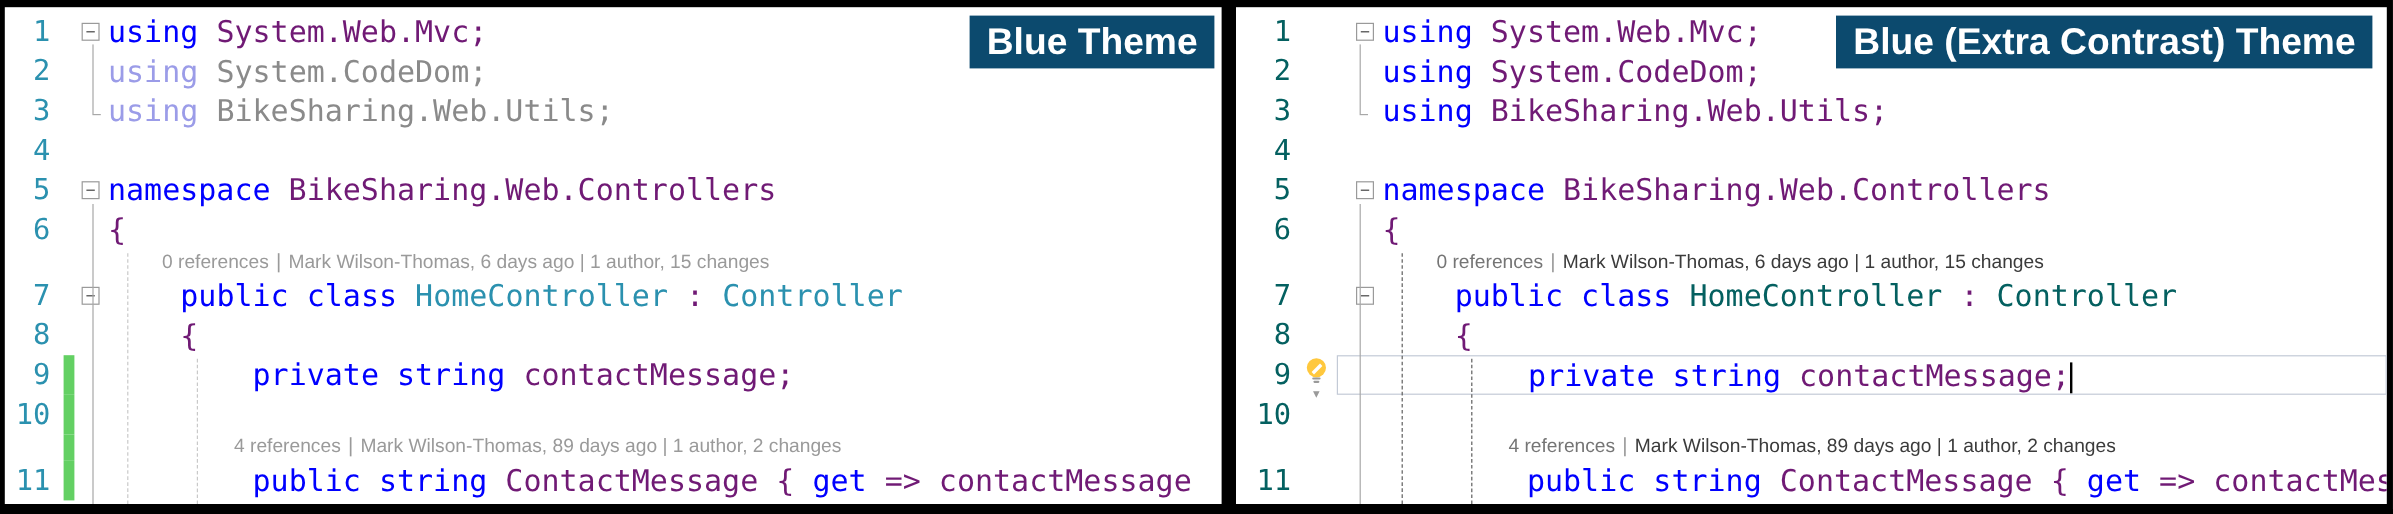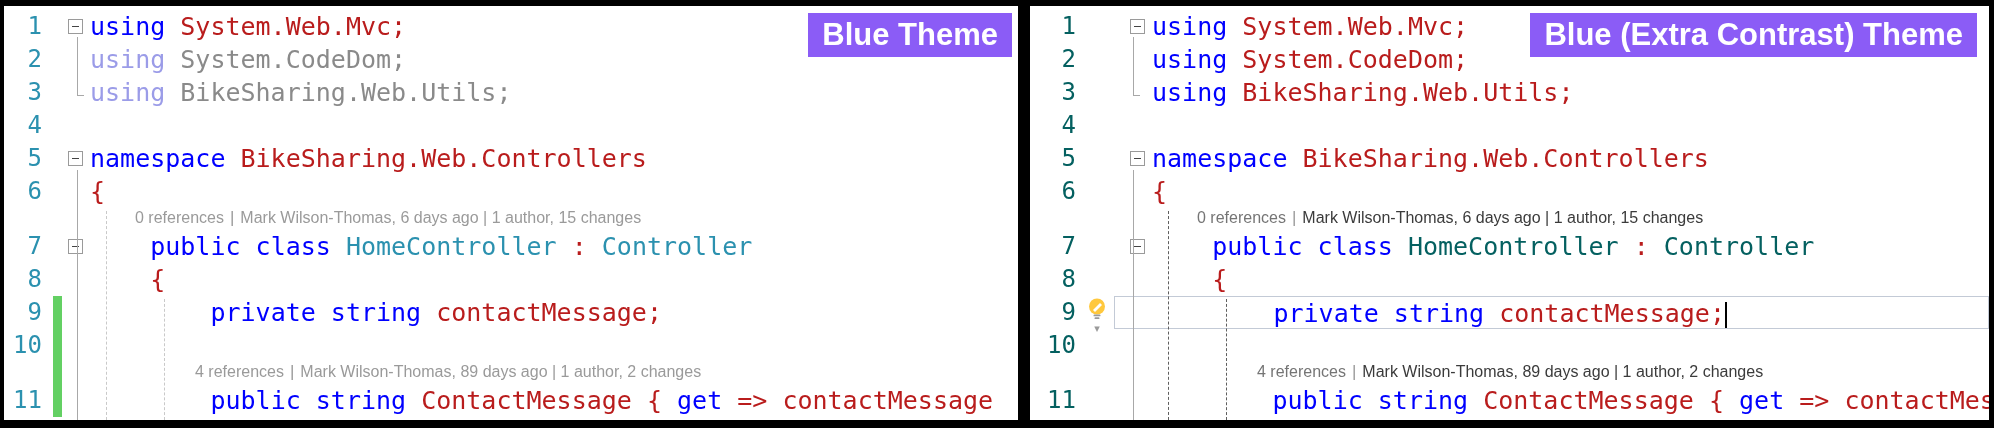--- a/index.html
+++ b/index.html
@@ -44,39 +44,39 @@
   .panel-right .fold-box{left:16px;}
   .fold-box::after{
     content:""; position:absolute; left:3px; right:3px; top:6px; height:1px; background:#444;
   }
   .cell-code{
     flex:1 1 auto; white-space:pre; overflow:hidden;
     font-family:"DejaVu Sans Mono","Liberation Mono",monospace;
     font-size:25px; line-height:33px; color:#000;
   }
   .tk-kw{color:var(--kw);}
-  .tk-pl{color:#b91c1c;}
+  .tk-pl{color:#701a75;}
   .tk-ty{color:var(--ty);}
   .tk-fk{color:var(--fk);}
   .tk-ft{color:var(--ft);}
   .codelens-text{
     font-family:"Liberation Sans",sans-serif; font-size:16px; line-height:20px;
     white-space:pre; overflow:hidden; flex:1 1 auto;
   }
   .cl-ref{color:var(--clref);}
   .cl-sep{color:#9a9a9a; padding:0 6px; font-size:17px;}
   .cl-meta{color:var(--clmeta);text-align:right;}
   .caret{display:inline-block; width:2px; height:26px; background:#000; vertical-align:-6px;}
   .bulb-wrap{position:absolute; left:2px; top:2px; width:26px; text-align:center;}
   .bulb-chevron{display:block; color:#9a9a9a; font-size:11px; line-height:8px; font-family:"Liberation Sans",sans-serif;}
   .guide{position:absolute; width:0; border-left:1px dashed var(--guide); bottom:0;}
   .outline-v{position:absolute; width:1px; background:var(--outline);}
   .outline-foot{position:absolute; height:1px; width:7px; background:var(--outline);}
   .theme-badge{
-    position:absolute; top:7px; background:#8b5cf6; color:#fff;
+    position:absolute; top:7px; background:#0c4a6e; color:#fff;
     font-family:"Liberation Sans",sans-serif; font-weight:bold; font-size:31px;
     line-height:36px; padding:4px 14px; white-space:nowrap;
   }
   .panel-left .theme-badge{right:6px;}
   .panel-right .theme-badge{right:12px;}
 </style>
 </head>
 <body>
 
 <div class="frame">

